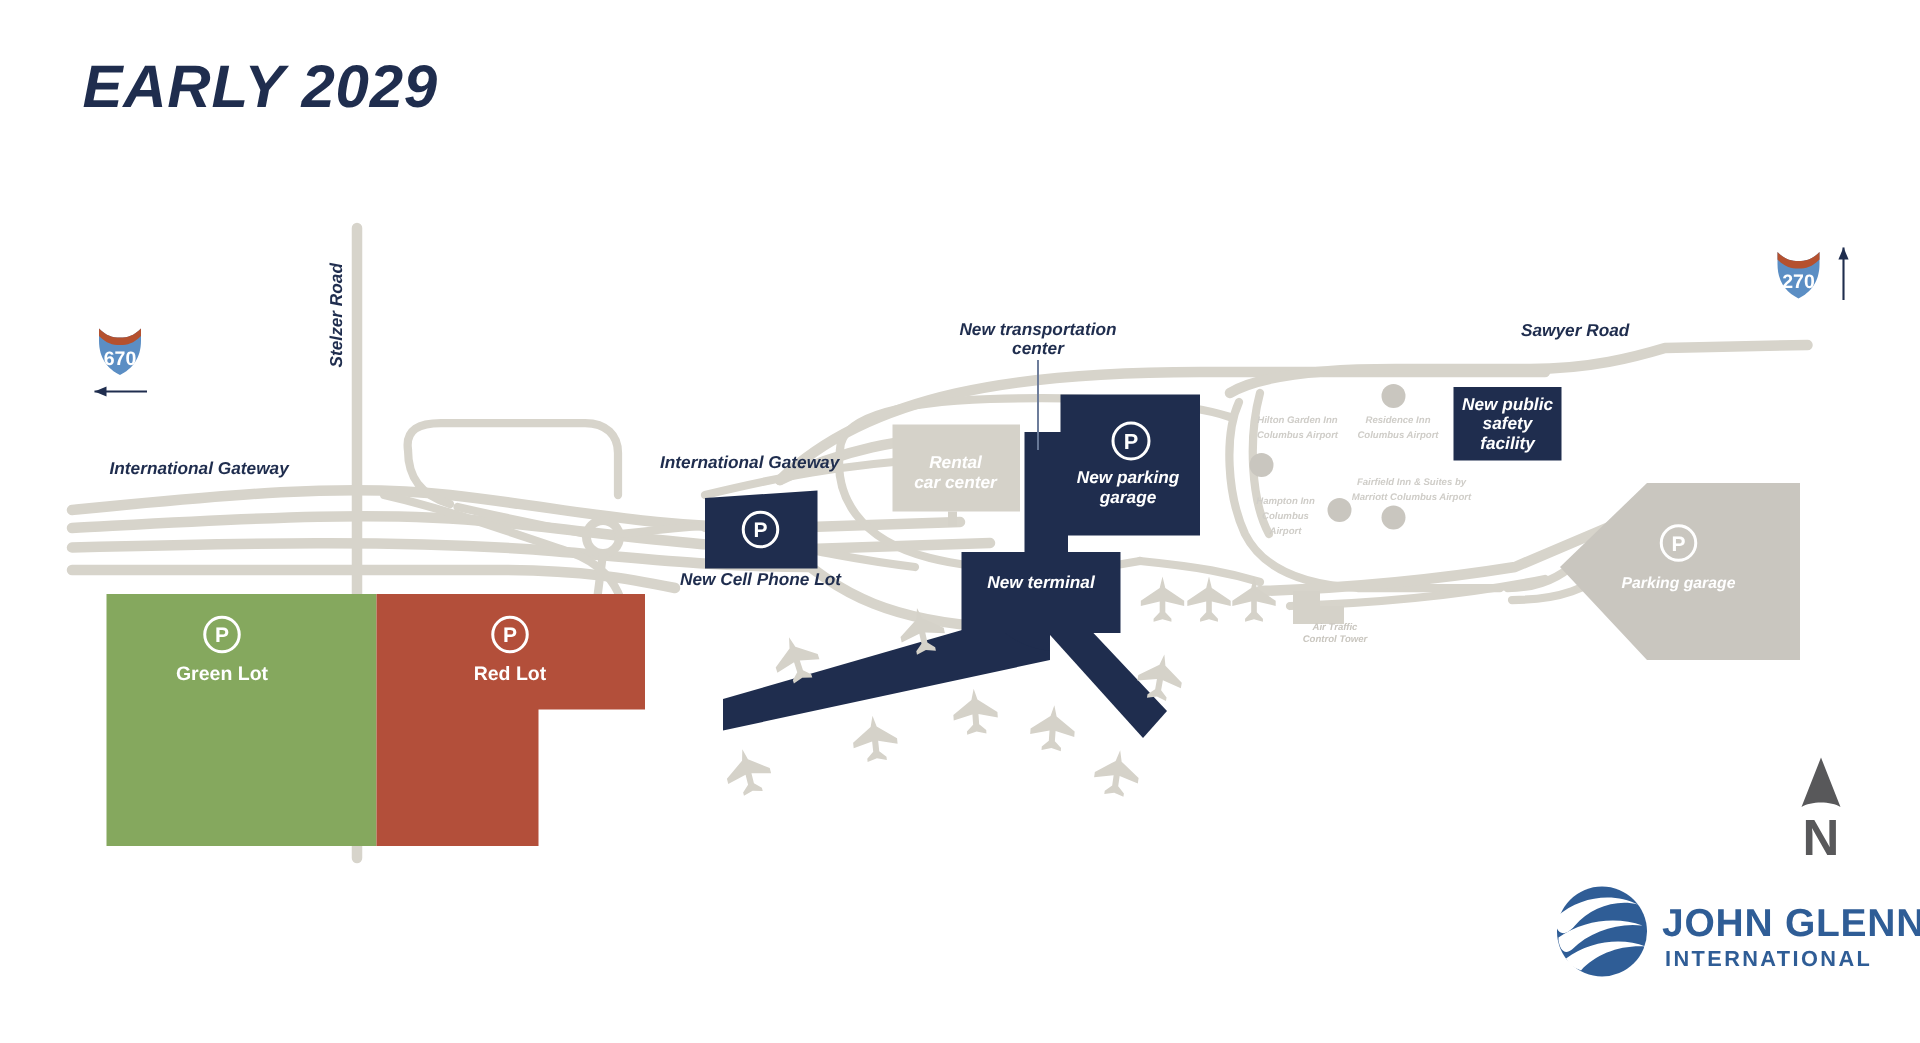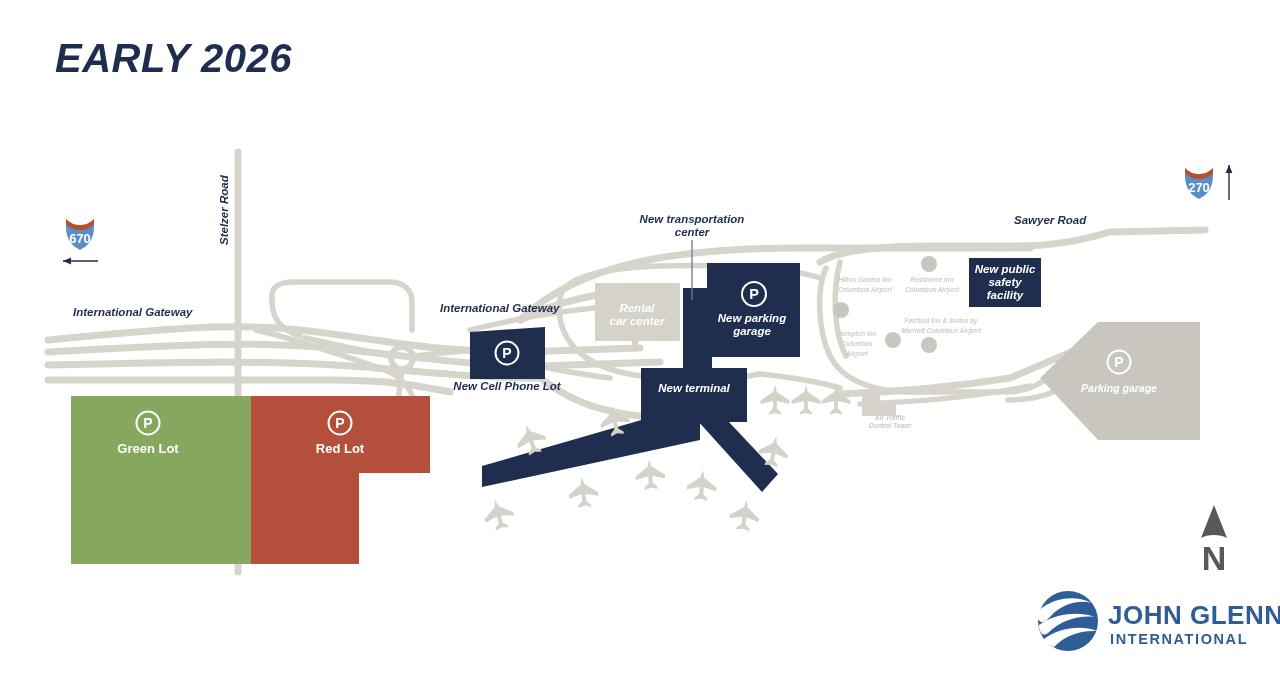--- a/index.html
+++ b/index.html
@@ -105,21 +105,21 @@
   }
   .road { fill: none; stroke: #d7d4cb; stroke-width: 7; stroke-linecap: round; stroke-linejoin: round; }
   .road-thin { fill: none; stroke: #d7d4cb; stroke-width: 5.5; stroke-linecap: round; stroke-linejoin: round; }
   .leader { stroke: #6a7a99; stroke-width: 1.3; fill: none; }
 </style>
 </head>
 <body>
 
 <div id="map-root">
 
-  <div class="page-title">EARLY 2026</div>
+  <div class="page-title">EARLY 2029</div>
 
   <svg class="map-canvas" viewBox="0 0 1280 695">
 
     <g>
 
       <path class="road" d="M48,340 C150,330 230,322 300,330 C380,339 430,352 520,352 L640,348"></path>
       <path class="road" d="M48,352 C160,346 250,340 330,348 C410,356 470,366 540,366 L660,362"></path>
       <path class="road" d="M48,365 C170,362 260,360 350,366 C420,371 470,378 540,378"></path>
       <path class="road" d="M48,380 L330,380 C390,380 420,386 450,392"></path>
 

